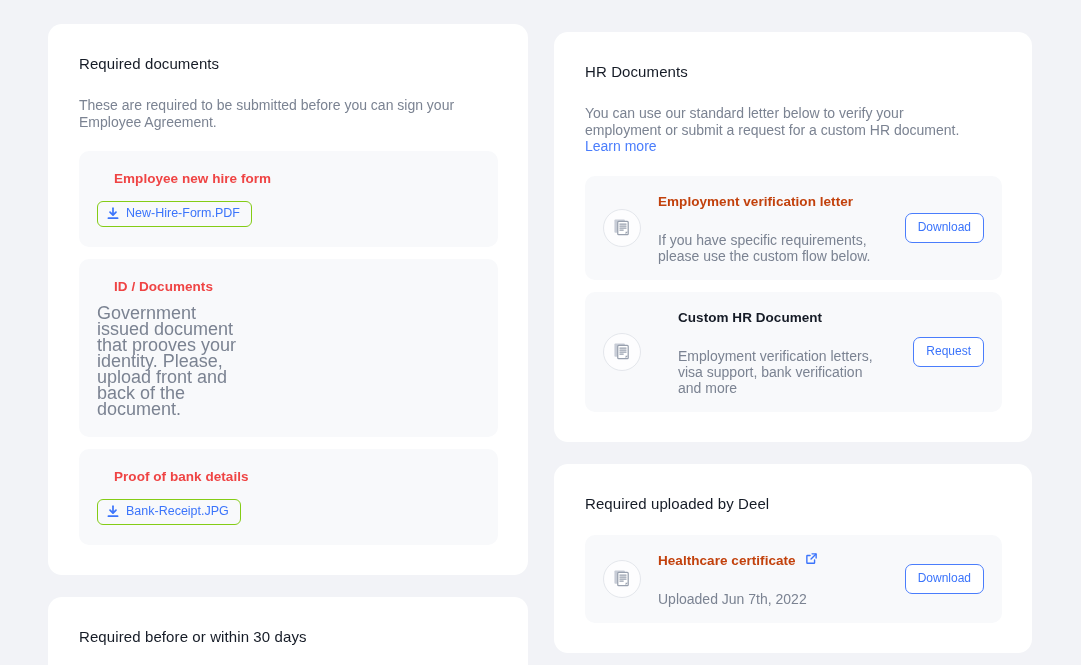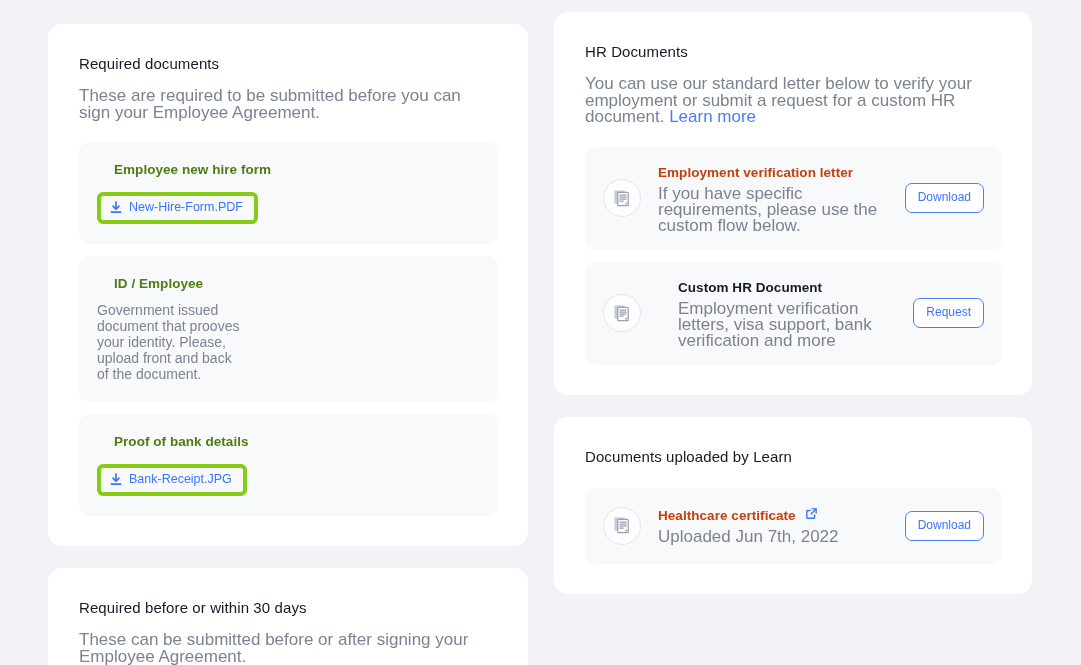--- a/index.html
+++ b/index.html
@@ -26,43 +26,43 @@
   
   .col-left {
     position: absolute;
     left: 48px;
     top: 24px;
     width: 480px;
   }
   .col-right {
     position: absolute;
     left: 554px;
-    top: 12px;
+    top: 32px;
     width: 478px;
   }
 
   
   .card {
     background: #ffffff;
     border-radius: 14px;
     padding: 30px 30px 30px 31px;
   }
   .card + .card { margin-top: 22px; }
 
   .card-title {
     font-size: 15px;
     font-weight: 400;
     line-height: 20px;
     color: #151b26;
     letter-spacing: .1px;
   }
 
   .card-sub {
-    margin-top: 14px;
-    font-size: 17px;
+    margin-top: 23px;
+    font-size: 14px;
     line-height: 16.5px;
     color: #7b8392;
     max-width: 404px;
   }
   .card-sub.wide { max-width: 392px; }
 
   .link-inline {
     color: #4a7dfc;
     text-decoration: none;
   }
@@ -73,42 +73,42 @@
   .doc-item {
     background: #f8f9fb;
     border-radius: 10px;
     padding: 19px 20px 20px 18px;
   }
   .doc-item + .doc-item { margin-top: 12px; }
 
   .doc-item-title {
     font-size: 13.5px;
     font-weight: 700;
-    color: #4d7c0f;
+    color: #ef4444;
     line-height: 18px;
     letter-spacing: .05px;
     padding-left: 17px;
   }
 
   .doc-item-desc {
     margin-top: 9px;
-    font-size: 14px;
+    font-size: 18px;
     line-height: 16px;
     color: #7b8392;
     max-width: 150px;
   }
 
   
   .file-chip {
     display: inline-flex;
     align-items: center;
     gap: 7px;
     margin-top: 13px;
     padding: 4px 11px 5px 9px;
-    border: 4px solid #84cc16;
+    border: 1px solid #84cc16;
     border-radius: 6px;
     background: transparent;
     color: #3b74fb;
     font-family: "Liberation Sans", sans-serif;
     font-size: 12.5px;
     line-height: 15px;
     cursor: pointer;
     white-space: nowrap;
   }
   .file-chip svg { display: block; }
@@ -148,22 +148,22 @@
     letter-spacing: .05px;
     color: #151b26;
     display: inline-flex;
     align-items: center;
     gap: 9px;
   }
   .hr-title.is-link { color: #c2410c; }
   .hr-title.is-link.plain-link { text-decoration: none; }
 
   .hr-desc {
-    margin-top: 4px;
-    font-size: 17px;
+    margin-top: 21px;
+    font-size: 14px;
     line-height: 16px;
     color: #7b8392;
     max-width: 250px;
   }
 
   .pill-btn {
     flex: 0 0 auto;
     margin-left: 14px;
     border: 1px solid #4a7dfc;
     border-radius: 7px;
@@ -200,21 +200,21 @@
                 <path d="M6 1.2v6.1" stroke="#3b74fb" stroke-width="1.7" stroke-linecap="round"></path>
                 <path d="M3 5.1l3 3 3-3" stroke="#3b74fb" stroke-width="1.7" stroke-linecap="round" stroke-linejoin="round" fill="none"></path>
                 <path d="M1.4 11.2h9.2" stroke="#3b74fb" stroke-width="1.7" stroke-linecap="round"></path>
               </svg>
             </span>
             <span>New-Hire-Form.PDF</span>
           </button>
         </div>
 
         <div class="doc-item">
-          <div class="doc-item-title">ID / Employee</div>
+          <div class="doc-item-title">ID / Documents</div>
           <p class="doc-item-desc">Government issued document that prooves your identity. Please, upload front and back of the document.</p>
         </div>
 
         <div class="doc-item">
           <div class="doc-item-title">Proof of bank details</div>
           <button class="file-chip">
             <span>
               <svg width="12" height="13" viewBox="0 0 12 13" fill="none" aria-hidden="true">
                 <path d="M6 1.2v6.1" stroke="#3b74fb" stroke-width="1.7" stroke-linecap="round"></path>
                 <path d="M3 5.1l3 3 3-3" stroke="#3b74fb" stroke-width="1.7" stroke-linecap="round" stroke-linejoin="round" fill="none"></path>
@@ -279,21 +279,21 @@
             </div>
             <p class="hr-desc">Employment verification letters, visa support, bank verification and more</p>
           </div>
           <button class="pill-btn">Request</button>
         </div>
 
       </div>
     </section>
 
     <section class="card">
-      <h2 class="card-title">Documents uploaded by Learn</h2>
+      <h2 class="card-title">Required uploaded by Deel</h2>
 
       <div class="hr-list">
         <div class="hr-row">
           <span class="doc-avatar">
             <svg width="19" height="19" viewBox="0 0 20 20" fill="none" aria-hidden="true">
               <rect x="1.5" y="1.5" width="11" height="14" rx="1" fill="#c7ccd6"></rect>
               <rect x="5" y="3.5" width="11" height="14" rx="1" fill="#ffffff" stroke="#98a0ae" stroke-width="1.3"></rect>
               <path d="M7.2 6.4h6.6M7.2 8.5h6.6M7.2 10.6h6.6M7.2 12.7h3.6" stroke="#98a0ae" stroke-width="1.2" stroke-linecap="round"></path>
               <path d="M13.2 14.6h2.6l-2.6 2.6z" fill="#98a0ae"></path>
             </svg>

